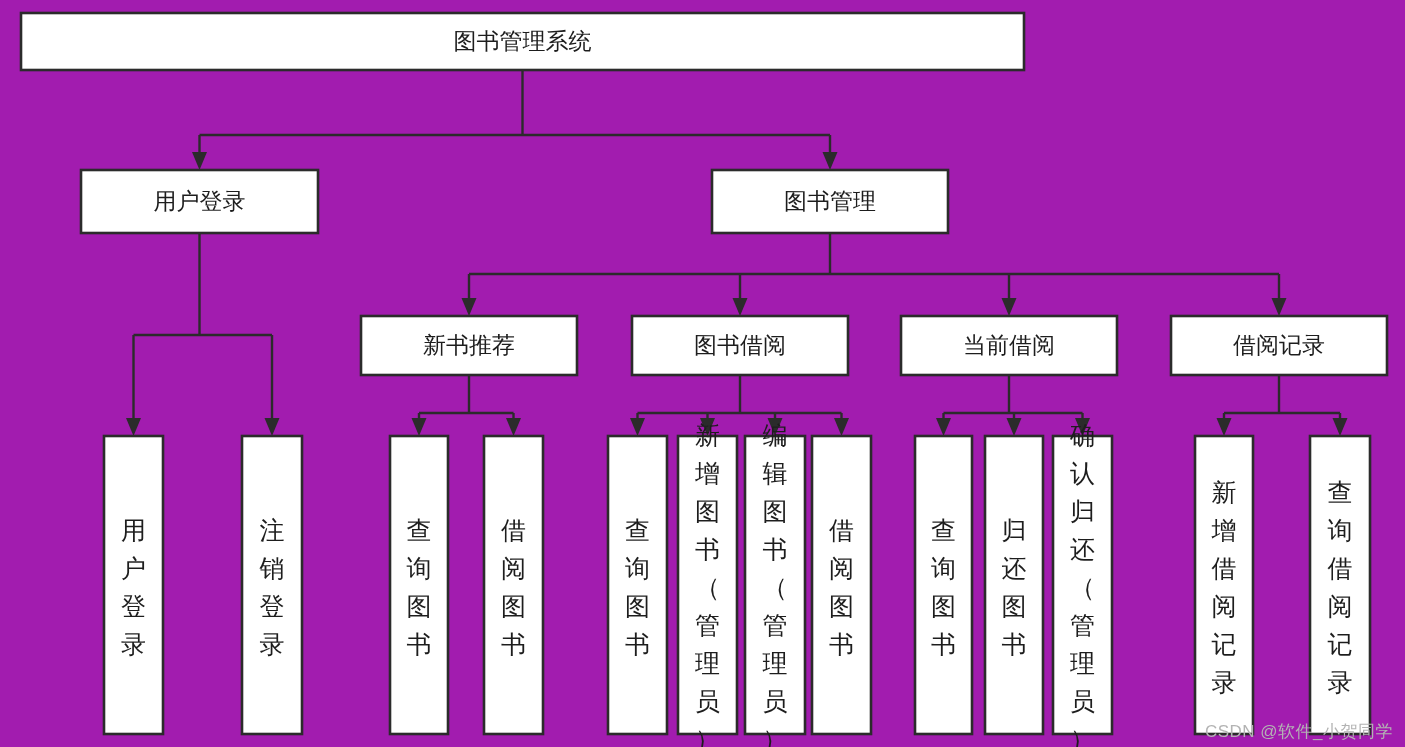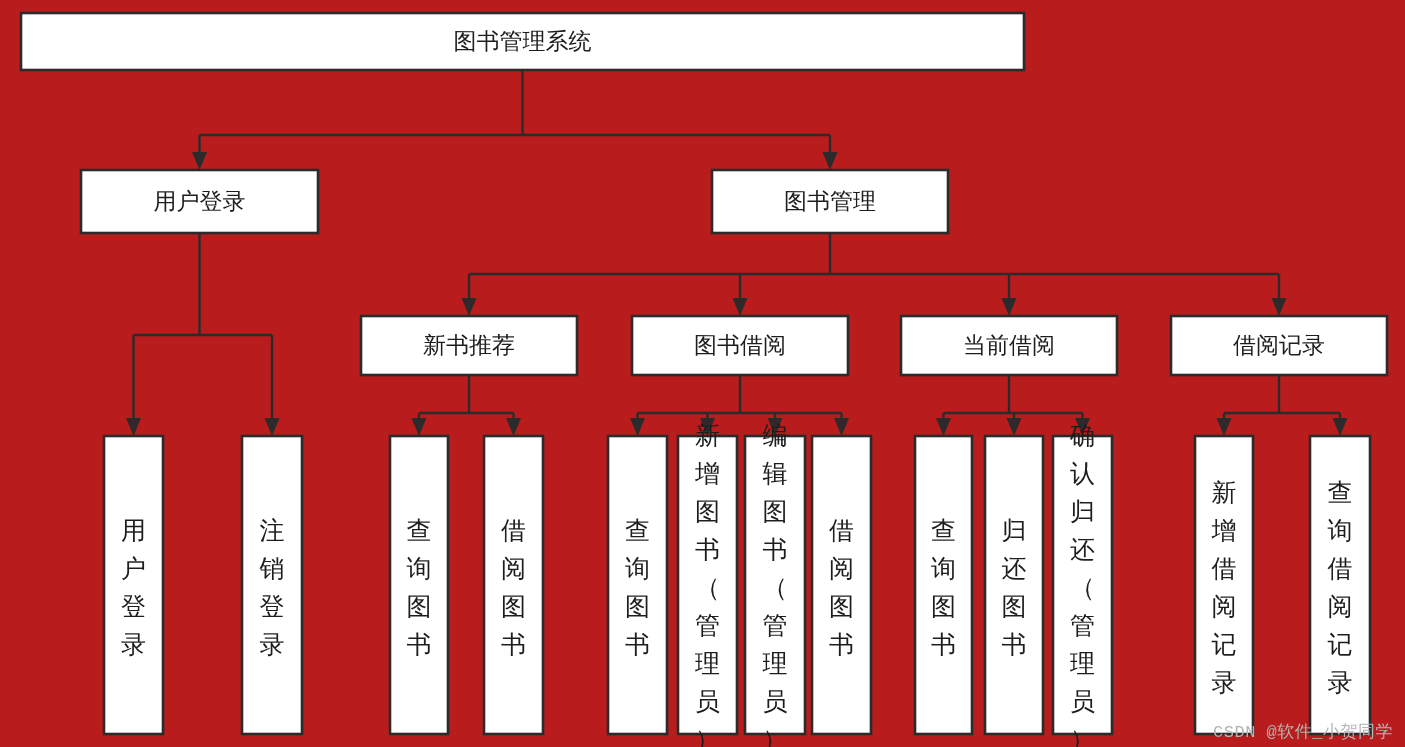--- a/index.html
+++ b/index.html
@@ -7,21 +7,21 @@
     padding: 0;
     background: #ffffff;
   }
   body {
     font-family: "Liberation Sans", "DejaVu Sans", sans-serif;
   }
   #canvas {
     position: relative;
     width: 1405px;
     height: 747px;
-    background: #b91c1c;
+    background: #a21caf;
     overflow: hidden;
   }
   svg.diagram {
     position: absolute;
     left: 0;
     top: 0;
     width: 1405px;
     height: 747px;
   }
   .node-box {
@@ -50,21 +50,21 @@
   text.node-label-v {
     fill: #1d1d1d;
     font-family: "Liberation Sans", "DejaVu Sans", sans-serif;
     font-size: 25px;
     text-anchor: middle;
   }
   .watermark {
     position: absolute;
     right: 12px;
     bottom: 4px;
-    font-family: Liberation Mono, monospace;
+    font-family: Liberation Sans, sans-serif;
     font-size: 17px;
     color: #b3b3b3;
     letter-spacing: 0.5px;
     white-space: nowrap;
     user-select: none;
   }
 </style>
 </head>
 <body>
 

